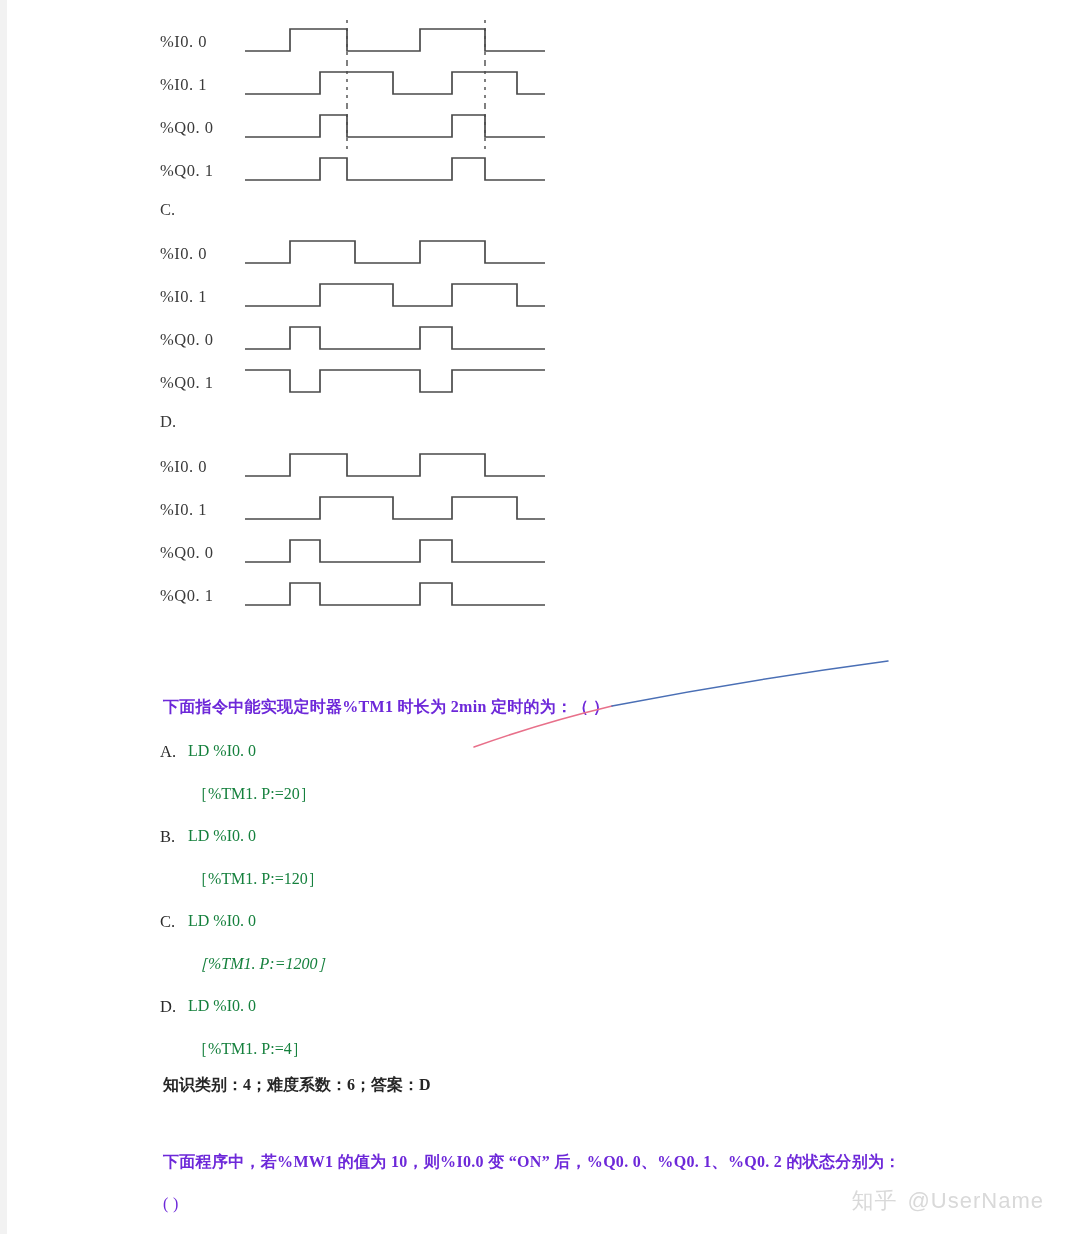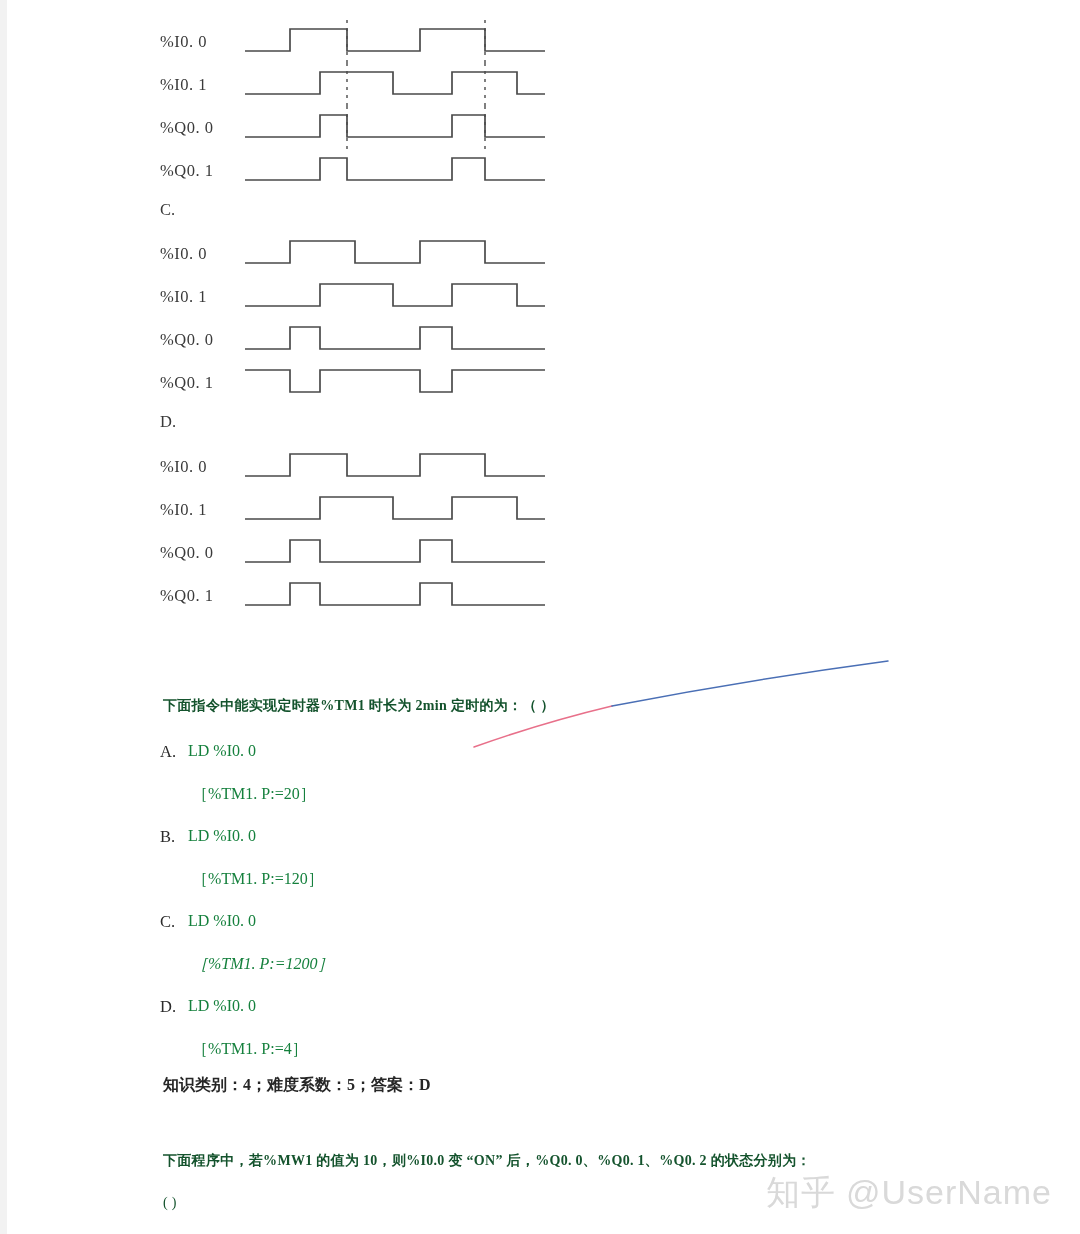--- a/index.html
+++ b/index.html
@@ -27,21 +27,21 @@
   .opt-letter{
     position:absolute;left:160px;
     font-size:16.5px;color:#3a3a3a;
     font-family:"Liberation Serif","DejaVu Serif",serif;
   }
 
   
   .cn{
     position:absolute;
     font-family:"Liberation Serif","DejaVu Serif",serif;
-    font-size:14px;color:#14532d;white-space:nowrap;
+    font-size:16px;color:#6d28d9;white-space:nowrap;
     letter-spacing:.3px;
   }
   .cn.bold{font-weight:bold;}
   .meta{
     position:absolute;left:163px;
     font-size:16px;font-weight:bold;color:#262626;white-space:nowrap;
     font-family:"Liberation Serif","DejaVu Serif",serif;
   }
   .ans-letter{
     position:absolute;left:160px;
@@ -52,23 +52,23 @@
     position:absolute;left:188px;
     font-size:16px;color:#15803d;white-space:nowrap;
     font-family:"Liberation Serif","DejaVu Serif",serif;
   }
 
   
   .annot{position:absolute;left:0;top:0;width:1080px;height:1234px;pointer-events:none;}
 
   
   .watermark{
-    position:absolute;right:28px;bottom:18px;
+    position:absolute;right:36px;bottom:18px;
     font-family:"Liberation Sans","DejaVu Sans",sans-serif;
-    font-size:34px;color:#d9d9d9;letter-spacing:1px;white-space:nowrap;
+    font-size:22px;color:#d9d9d9;letter-spacing:1px;white-space:nowrap;
   }
   .wm-cn{font-family:"Liberation Serif","DejaVu Serif",serif;margin-right:10px;}
 
   .edge-left{position:absolute;left:0;top:0;width:7px;height:1234px;background:#f2f2f2;}
 </style>
 </head>
 <body>
 
 <div class="page">
 
@@ -199,21 +199,21 @@
   <div class="ans-code" style="top:869px;left:192px;">［%TM1. P:=120］</div>
 
   <div class="ans-letter" style="top:912px;">C.</div>
   <div class="ans-code" style="top:912px;">LD  %I0. 0</div>
   <div class="ans-code" style="top:954px;left:192px;font-style:italic;">［%TM1. P:=1200］</div>
 
   <div class="ans-letter" style="top:997px;">D.</div>
   <div class="ans-code" style="top:997px;">LD  %I0. 0</div>
   <div class="ans-code" style="top:1039px;left:192px;">［%TM1. P:=4］</div>
 
-  <div class="meta" style="top:1075px;">知识类别：4；难度系数：5；答案：D</div>
+  <div class="meta" style="top:1075px;">知识类别：4；难度系数：6；答案：D</div>
 
   <div class="cn bold" style="left:163px;top:1152px;">下面程序中，若%MW1 的值为 10，则%I0.0 变 “ON” 后，%Q0. 0、%Q0. 1、%Q0. 2 的状态分别为：</div>
   <div class="cn" style="left:163px;top:1195px;">(    )</div>
 
   <svg class="annot" id="annot-layer" viewBox="0 0 1080 1234">
       <path d="M474 747 Q543 722.5 612 706" fill="none" stroke="#e8708a" stroke-width="1.5" stroke-linecap="round"></path>
       <path d="M612 706 Q750 679.5 888 661" fill="none" stroke="#4a6fb5" stroke-width="1.5" stroke-linecap="round"></path>
     </svg>
 
   <div class="watermark">

